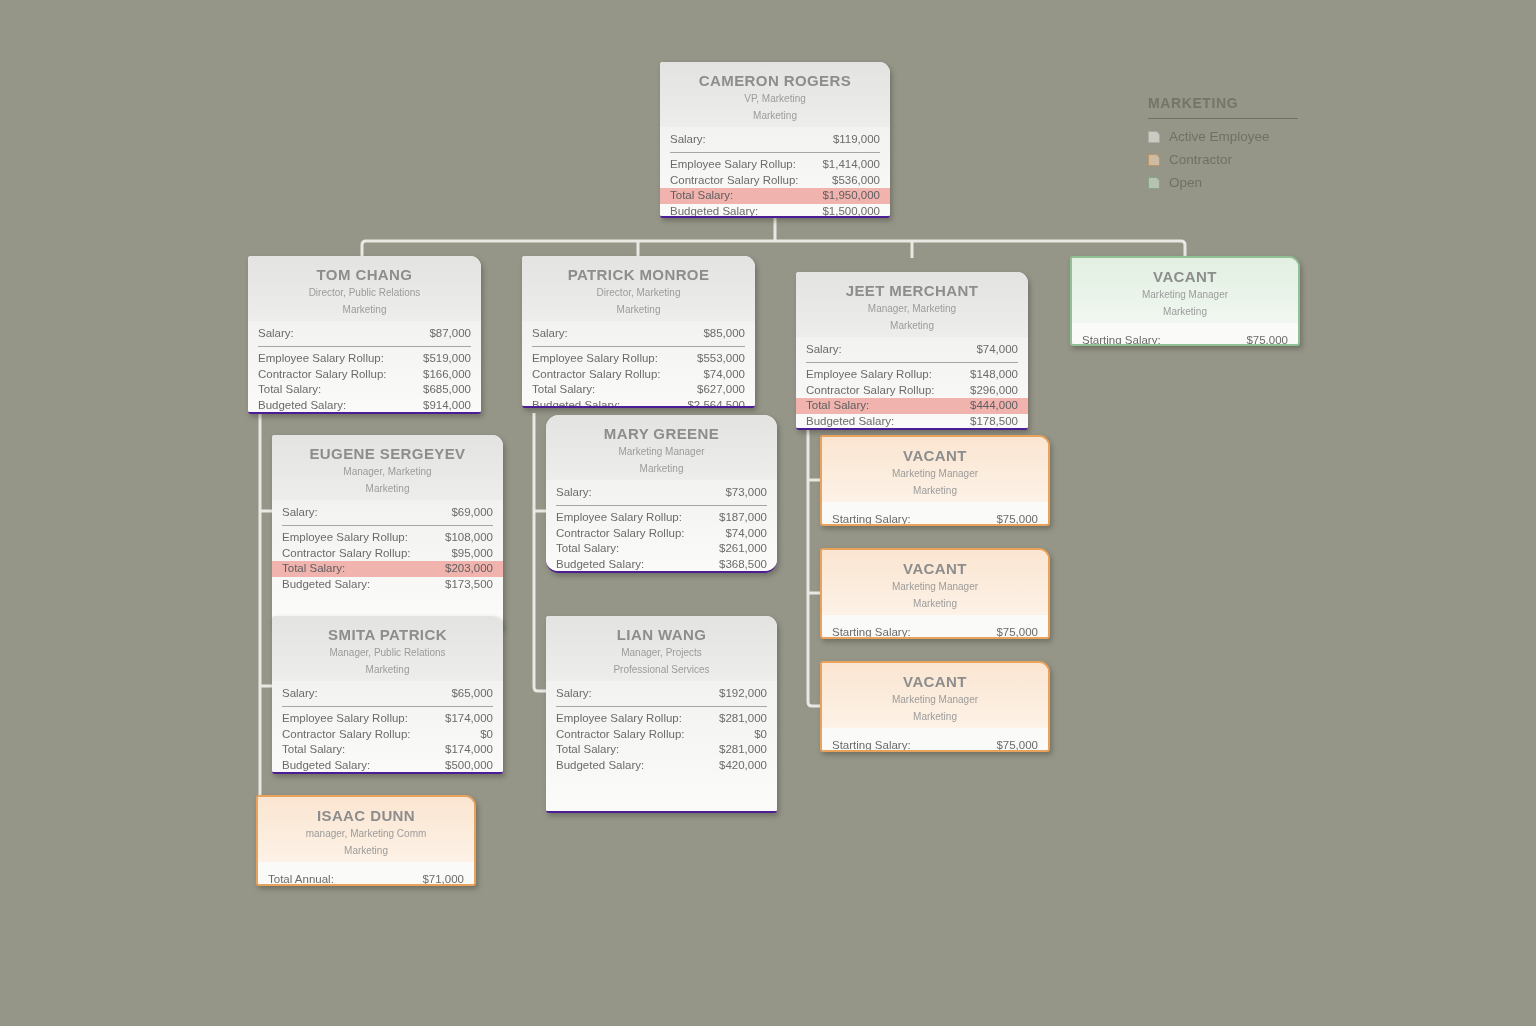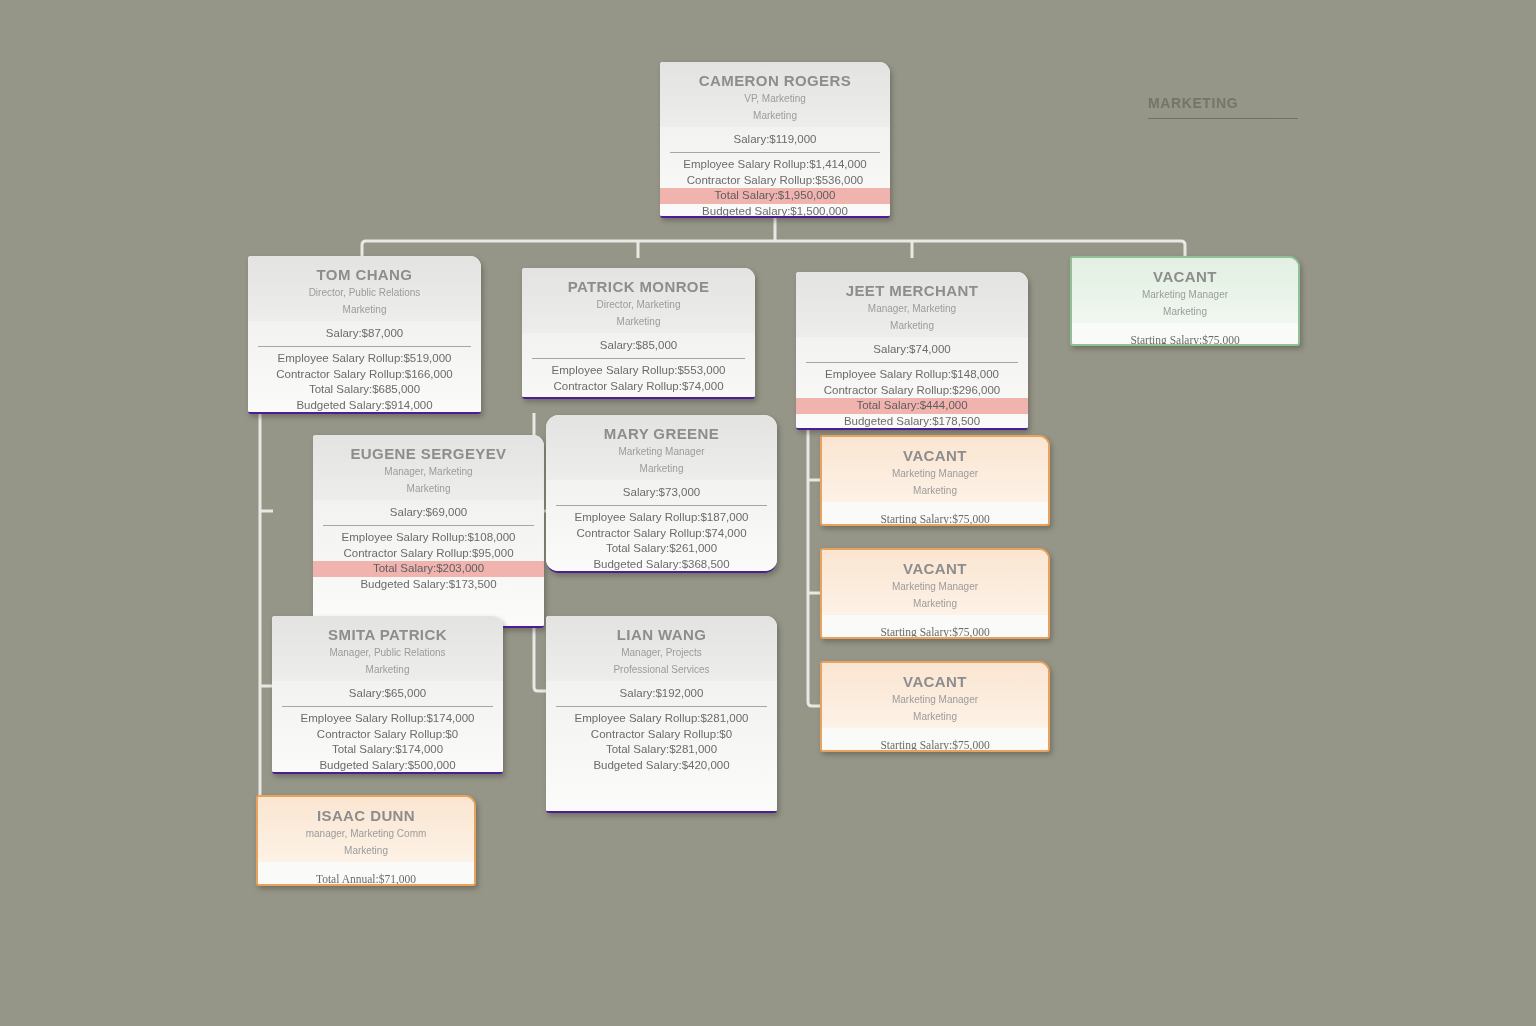--- a/index.html
+++ b/index.html
@@ -39,26 +39,26 @@
     font-size:15px;font-weight:bold;color:#8d8d8d;
     letter-spacing:.4px;line-height:19px;white-space:nowrap;
   }
   .card-title,.card-dept{
     font-size:10px;color:#9c9c9c;line-height:17px;white-space:nowrap;
   }
   .card-body{flex:1;display:flex;flex-direction:column;padding-bottom:5px;}
   .t-employee .card-body{background:linear-gradient(#f2f2f0,#fbfbf9);}
 
   .row{
-    display:flex;justify-content:center;align-items:center;
+    display:flex;justify-content:space-between;align-items:center;
     padding:0 10px;font-size:11.5px;color:#6b6b6b;line-height:15.5px;
     white-space:nowrap;
   }
   .salary-row{min-height:23px;margin-top:1px;}
-  .salary-row.single{margin-top:5px;min-height:26px;font-family:Liberation Serif, serif;}
+  .salary-row.single{margin-top:5px;min-height:26px;}
   .divider{border-top:1px solid #a6a6a2;margin:1px 10px 4px 10px;}
   .row.hl{background:#f0b3ae;color:#5e5e60;}
   .row .lbl{text-align:left;}
   .row .val{text-align:right;}
 
   
   .legend{
     position:absolute;left:1148px;top:94px;width:150px;
     opacity:.58;
   }
@@ -161,21 +161,21 @@
           <div class="row">
                  <span class="lbl">Total Salary:</span>
                  <span class="val">$685,000</span>
                </div>
           <div class="row">
                  <span class="lbl">Budgeted Salary:</span>
                  <span class="val">$914,000</span>
                </div>
         </div>
       </div>
-      <div class="card t-employee" style="left: 522px; top: 268px; width: 233px; height: 131px;">
+      <div class="card t-employee" style="left: 522px; top: 256px; width: 233px; height: 152px;">
         <div class="card-head">
        <div class="card-name">PATRICK MONROE</div>
        <div class="card-title">Director, Marketing</div>
        <div class="card-dept">Marketing</div>
      </div>
      <div class="card-body">
        <div class="row salary-row">
          <span class="lbl">Salary:</span>
          <span class="val">$85,000</span>
        </div>
@@ -234,21 +234,21 @@
        <div class="card-title">Marketing Manager</div>
        <div class="card-dept">Marketing</div>
      </div>
      <div class="card-body">
        <div class="row salary-row single">
          <span class="lbl">Starting Salary:</span>
          <span class="val">$75,000</span>
        </div>
         </div>
       </div>
-      <div class="card t-employee" style="left: 272px; top: 435px; width: 231px; height: 193px; margin-left: 41px;">
+      <div class="card t-employee" style="left: 272px; top: 435px; width: 231px; height: 193px;">
         <div class="card-head">
        <div class="card-name">EUGENE SERGEYEV</div>
        <div class="card-title">Manager, Marketing</div>
        <div class="card-dept">Marketing</div>
      </div>
      <div class="card-body">
        <div class="row salary-row">
          <span class="lbl">Salary:</span>
          <span class="val">$69,000</span>
        </div>
@@ -411,15 +411,29 @@
          <span class="lbl">Starting Salary:</span>
          <span class="val">$75,000</span>
        </div>
         </div>
       </div>
     </div>
 
   <div class="legend">
     <div class="legend-title">MARKETING</div>
     <div class="legend-rule"></div>
+    <div id="legend-items">
+        <div class="legend-item">
+          <span class="swatch sw-employee"></span>
+     <span>Active Employee</span>
+        </div>
+        <div class="legend-item">
+          <span class="swatch sw-contractor"></span>
+     <span>Contractor</span>
+        </div>
+        <div class="legend-item">
+          <span class="swatch sw-open"></span>
+     <span>Open</span>
+        </div>
+      </div>
   </div>
 
 </div>
 
 </body></html>

